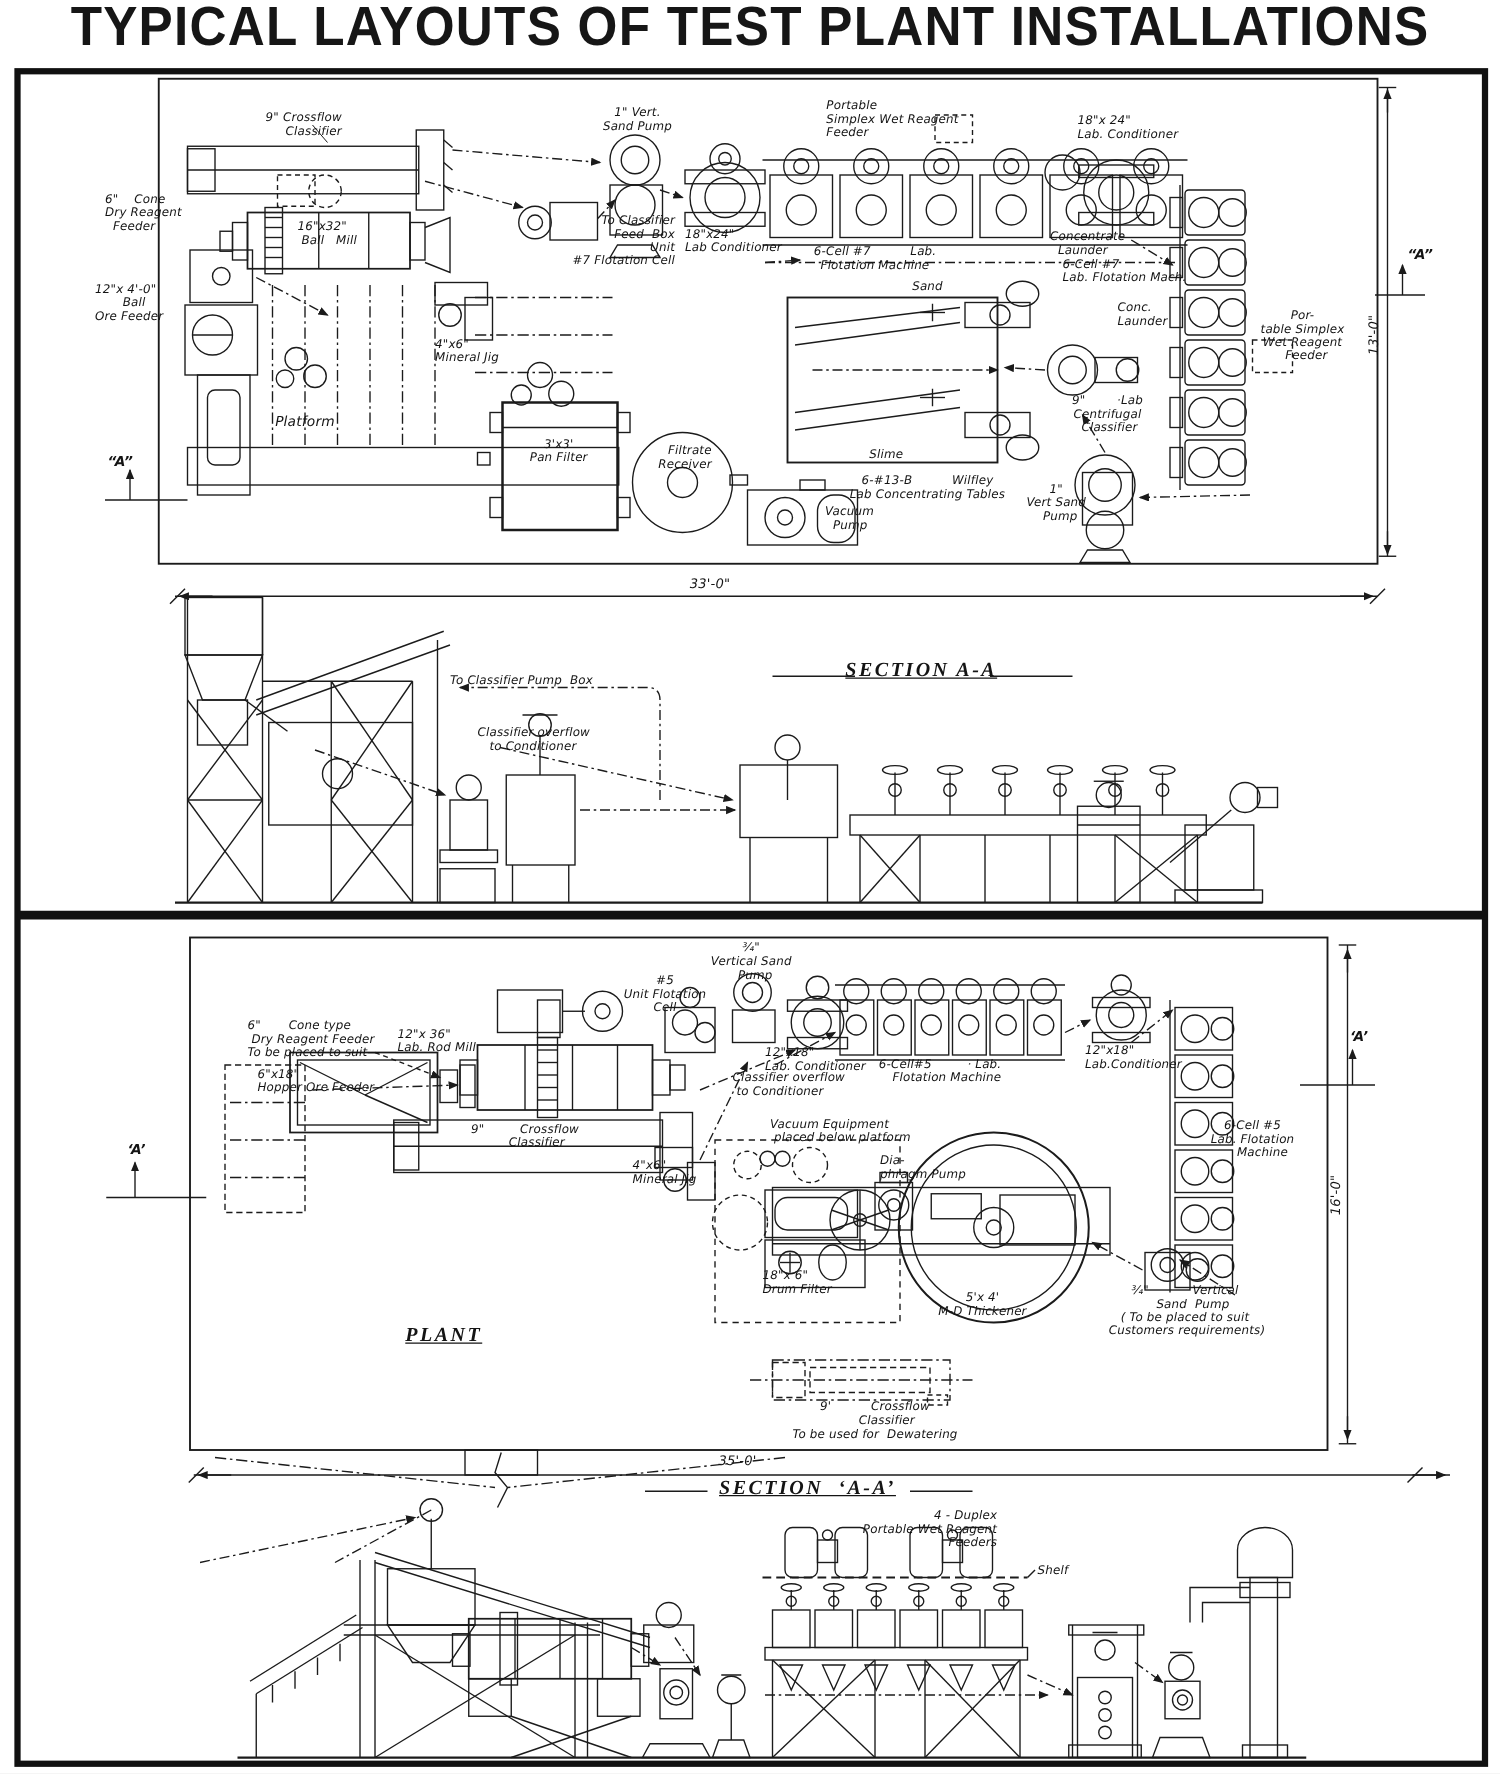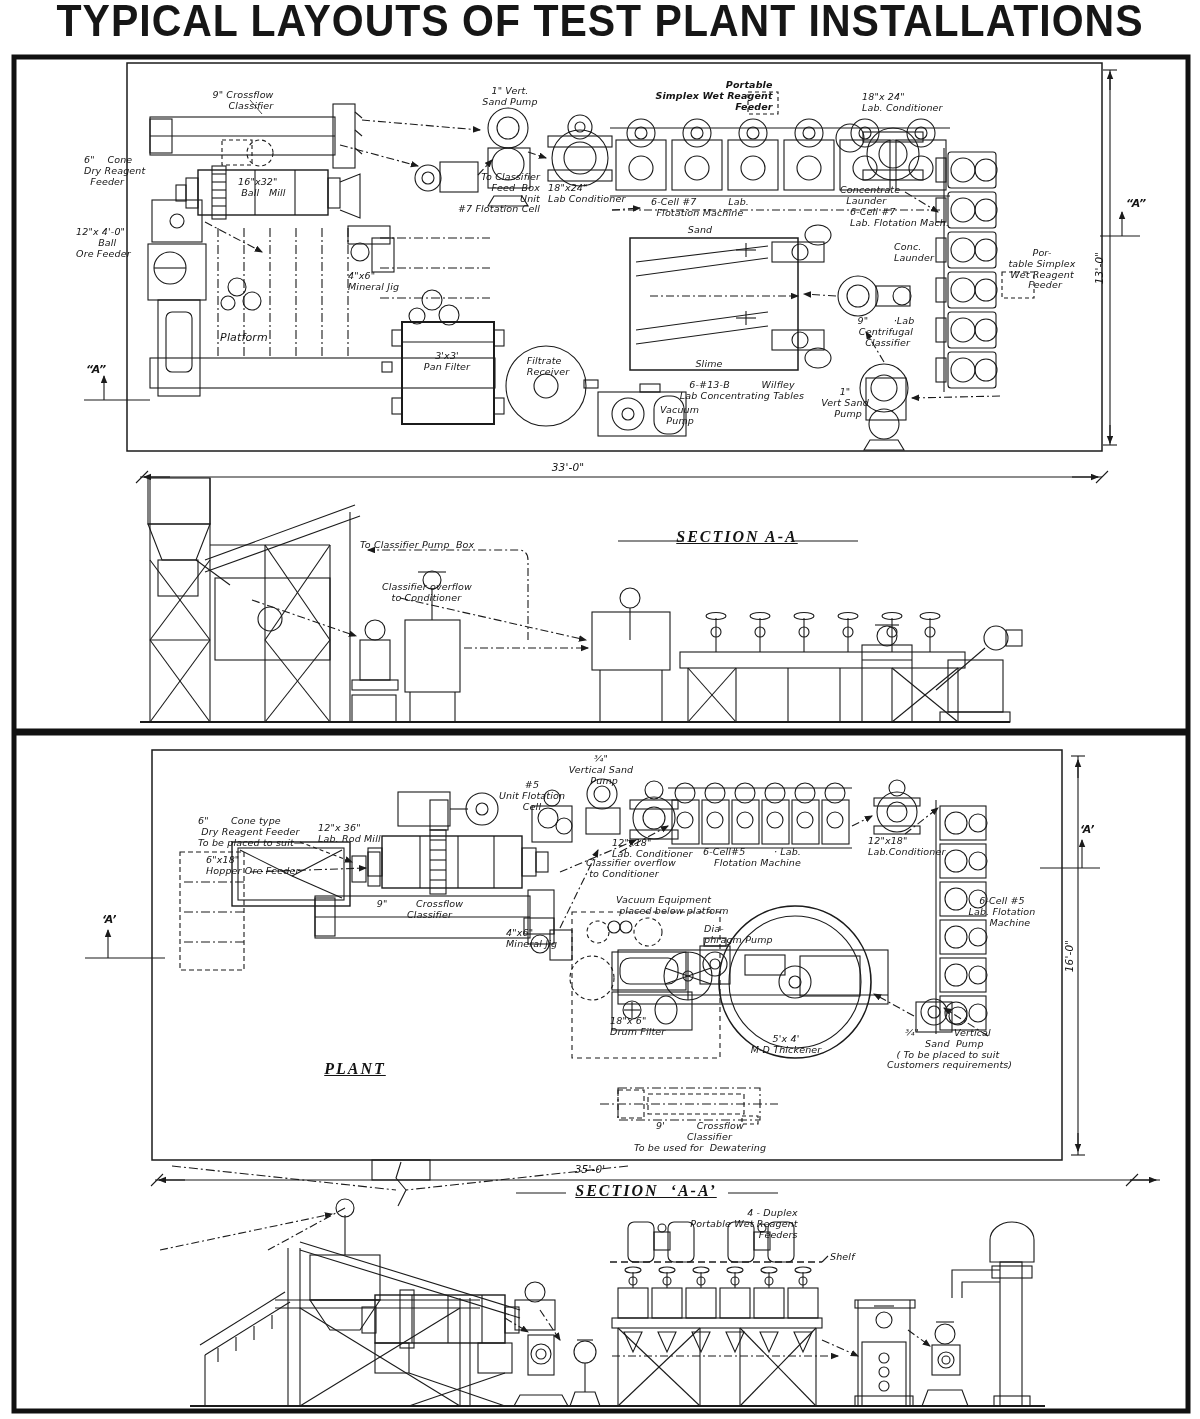--- a/index.html
+++ b/index.html
@@ -671,21 +671,21 @@
       <path d="M908,1330 L930,1346" stroke-dasharray="8 3 2 3" marker-end="url(#ah)"></path>
       <path d="M540,1310 L560,1340" stroke-dasharray="8 3 2 3" marker-end="url(#ah)"></path>
     </g>
   </svg>
 
   <div id="label-layer">
       <div class="lbl" style="left: 243px; top: 90px; text-align: center; transform: translateX(-50%);">9" Crossflow
      Classifier</div>
       <div class="lbl" style="left: 510px; top: 86px; text-align: center; transform: translateX(-50%);">1" Vert.
 Sand Pump</div>
-      <div class="lbl" style="left: 714px; top: 80px; text-align: right; transform: translateX(-50%); font-weight: bold;">Portable
+      <div class="lbl" style="left: 714px; top: 80px; text-align: left; transform: translateX(-50%);">Portable
 Simplex Wet Reagent
 Feeder</div>
       <div class="lbl" style="left: 862px; top: 92px;">18"x 24"
 Lab. Conditioner</div>
       <div class="lbl" style="left: 84px; top: 155px;">6"    Cone
 Dry Reagent
   Feeder</div>
       <div class="lbl" style="left: 238px; top: 177px;">16"x32"
  Ball   Mill</div>
       <div class="lbl" style="left: 76px; top: 227px;">12"x 4'-0"
@@ -704,35 +704,35 @@
       <div class="lbl" style="left: 840px; top: 185px;">Concentrate
   Launder</div>
       <div class="lbl" style="left: 850px; top: 207px;">6-Cell #7
 Lab. Flotation Mach.</div>
       <div class="lbl" style="left: 894px; top: 242px;">Conc.
 Launder</div>
       <div class="lbl" style="left: 1042px; top: 248px; text-align: center; transform: translateX(-50%);">Por-
 table Simplex
 Wet Reagent
   Feeder</div>
-      <div class="lbl" style="left: 700px; top: 225px; text-align: right; transform: translateX(-50%);">Sand</div>
+      <div class="lbl" style="left: 742px; top: 225px; text-align: right; transform: translateX(-50%);">Sand</div>
       <div class="lbl" style="left: 709px; top: 359px; text-align: center; transform: translateX(-50%);">Slime</div>
       <div class="lbl" style="left: 742px; top: 380px; text-align: center; transform: translateX(-50%);">6-#13-B          Wilfley
 Lab Concentrating Tables</div>
       <div class="lbl" style="left: 886px; top: 316px; text-align: center; transform: translateX(-50%);">9"        ·Lab
 Centrifugal
  Classifier</div>
       <div class="lbl" style="left: 845px; top: 387px; text-align: center; transform: translateX(-50%);">1"
 Vert Sand
   Pump</div>
       <div class="lbl" style="left: 660px; top: 405px;">Vacuum
   Pump</div>
       <div class="lbl" style="left: 447px; top: 351px; text-align: center; transform: translateX(-50%);">3'x3'
 Pan Filter</div>
-      <div class="lbl" style="left: 548px; top: 356px; text-align: left; transform: translateX(-50%);">Filtrate
+      <div class="lbl" style="left: 548px; top: 356px; text-align: right; transform: translateX(-50%);">Filtrate
 Receiver</div>
       <div class="lbl" style="left: 244px; top: 332px; font-size: 11px; text-align: center; transform: translateX(-50%);">Platform</div>
       <div class="lbl mk" style="left: 1126px; top: 198px;">“A”</div>
       <div class="lbl mk" style="left: 86px; top: 364px;">“A”</div>
       <div class="lbl dim" style="left: 1100px; top: 262px; text-align: center; transform: translateX(-50%) rotate(-90deg);">13'-0"</div>
       <div class="lbl dim" style="left: 568px; top: 462px; text-align: center; transform: translateX(-50%);">33'-0"</div>
       <div class="lbl sec" style="left: 737px; top: 528px; text-align: left; transform: translateX(-50%); font-style: italic;">SECTION A-A</div>
       <div class="lbl" style="left: 360px; top: 540px;">To Classifier Pump  Box</div>
       <div class="lbl" style="left: 382px; top: 582px;">Classifier overflow
    to Conditioner</div>

